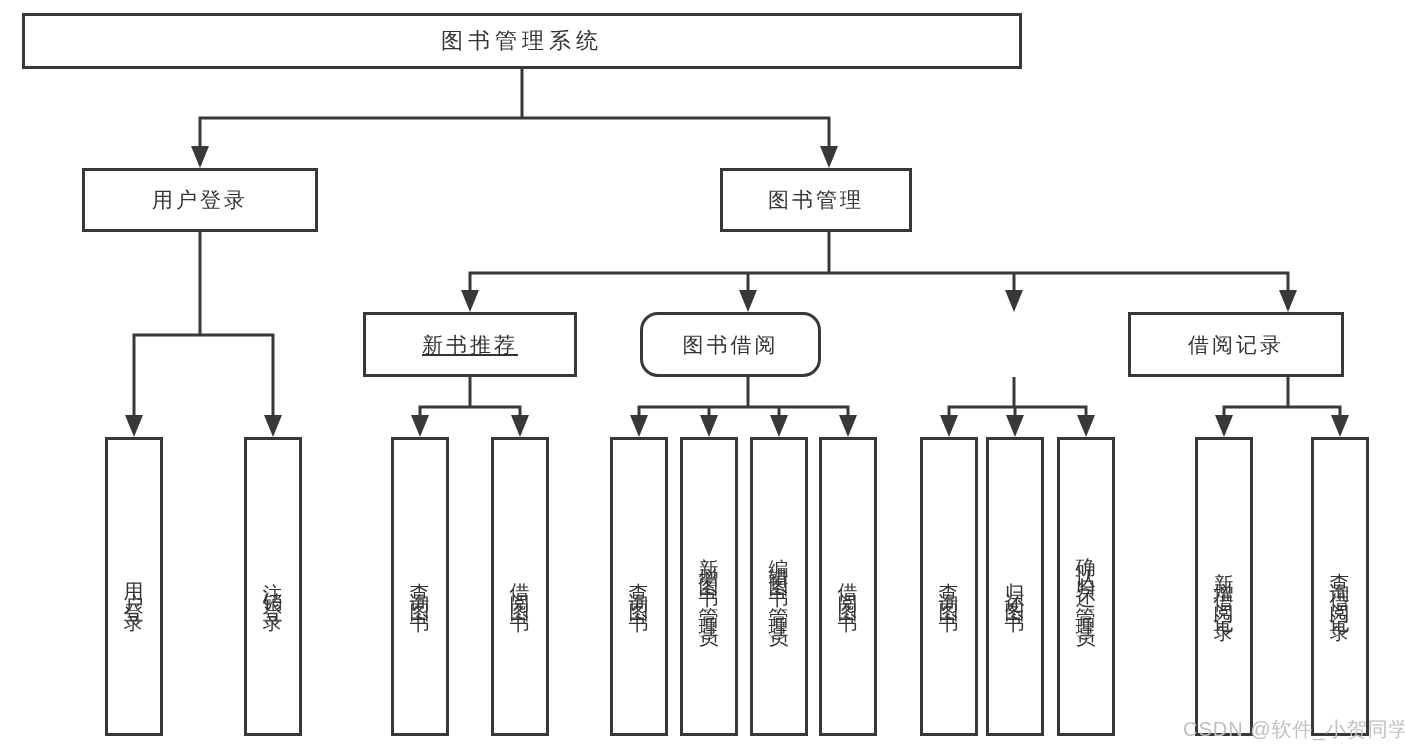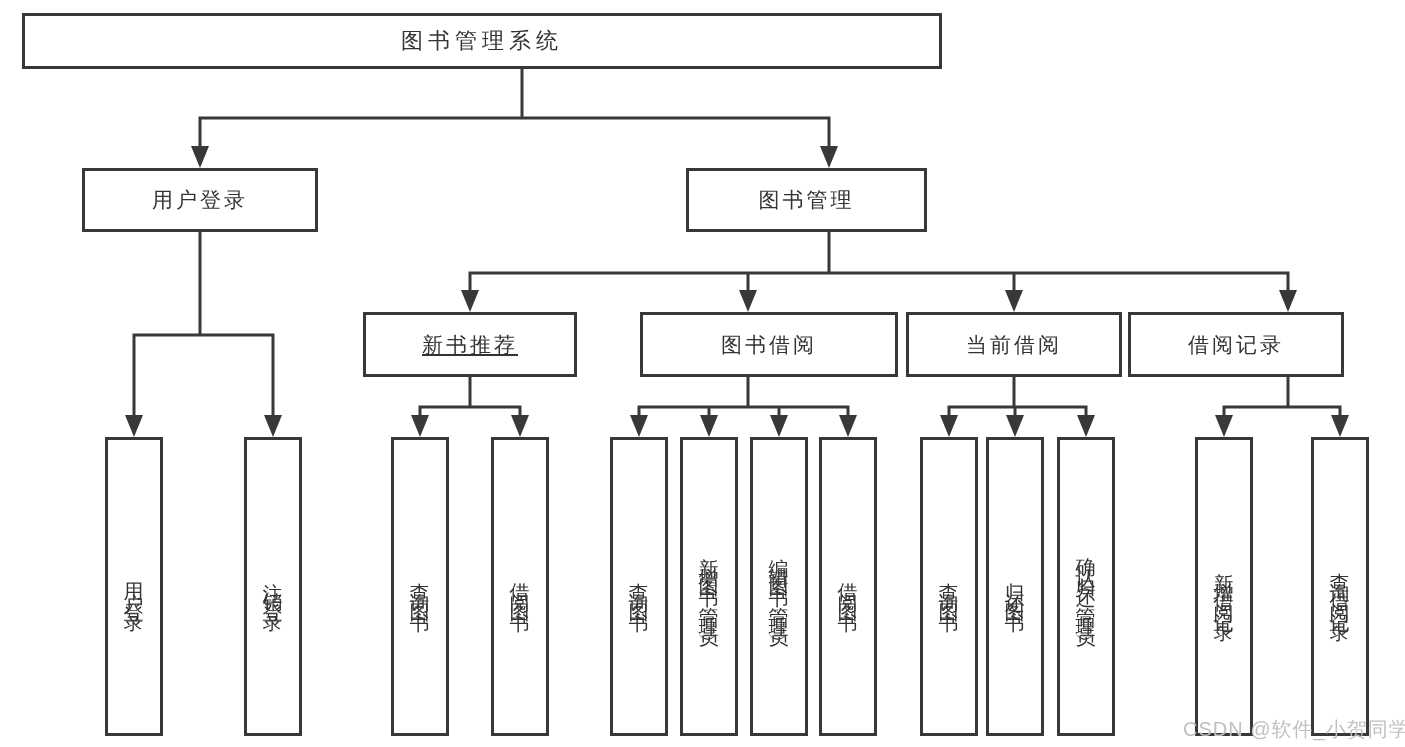--- a/index.html
+++ b/index.html
@@ -118,28 +118,27 @@
       <polygon points="770,415 788,415 779,437"></polygon>
       <polygon points="839,415 857,415 848,437"></polygon>
       <polygon points="940,415 958,415 949,437"></polygon>
       <polygon points="1006,415 1024,415 1015,437"></polygon>
       <polygon points="1077,415 1095,415 1086,437"></polygon>
       <polygon points="1215,415 1233,415 1224,437"></polygon>
       <polygon points="1331,415 1349,415 1340,437"></polygon>
     </g>
   </svg>
 
-  <div class="hbox root" style="left:22px; top:13px; width:920px; height:56px;">图书管理系统</div>
+  <div class="hbox root" style="left:22px; top:13px; width:1000px; height:56px;">图书管理系统</div>
 
   <div class="hbox" style="left:82px; top:168px; width:236px; height:64px;">用户登录</div>
-  <div class="hbox" style="left:686px; top:168px; width:241px; height:64px;">图书管理</div>
+  <div class="hbox" style="left:720px; top:168px; width:192px; height:64px;">图书管理</div>
 
   <div class="hbox" style="left:363px; top:312px; width:214px; height:65px;text-decoration:underline;">新书推荐</div>
-  <div class="hbox" style="left:640px; top:312px; width:258px; height:65px;">图书借阅</div>
-  <div class="hbox" style="left:906px; top:312px; width:216px; height:65px;">当前借阅</div>
+  <div class="hbox" style="left:640px; top:312px; width:181px; height:65px;border-radius:18px;">图书借阅</div>
   <div class="hbox" style="left:1128px; top:312px; width:216px; height:65px;">借阅记录</div>
 
   <div class="vbox" style="left:105px; top:437px; width:58px; height:299px;">
     <span class="vtext">用户登录</span>
   </div>
   <div class="vbox" style="left:244px; top:437px; width:58px; height:299px;">
     <span class="vtext">注销登录</span>
   </div>
 
   <div class="vbox" style="left:391px; top:437px; width:58px; height:299px;">

